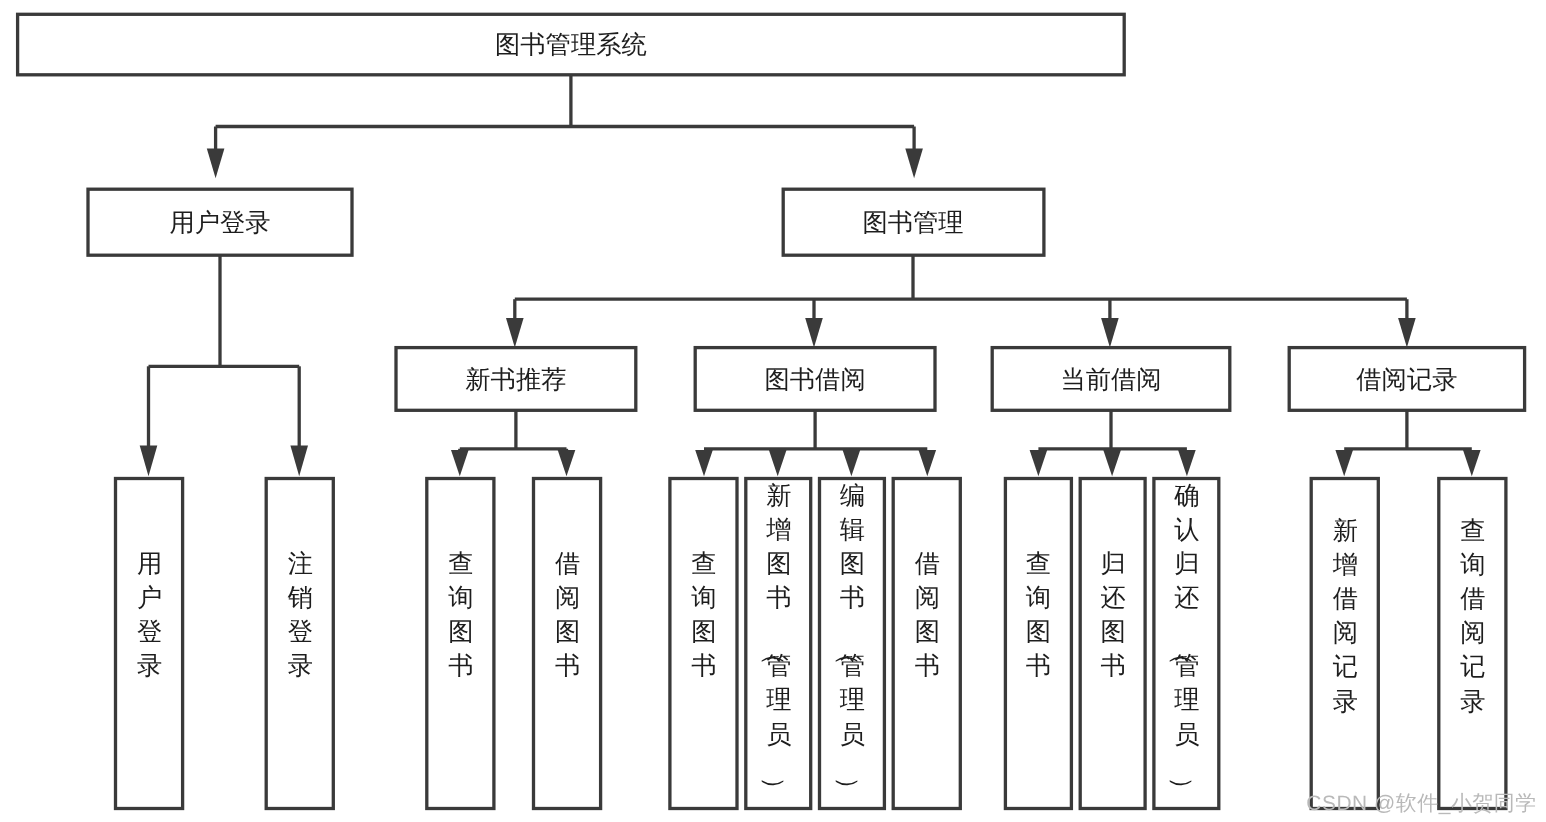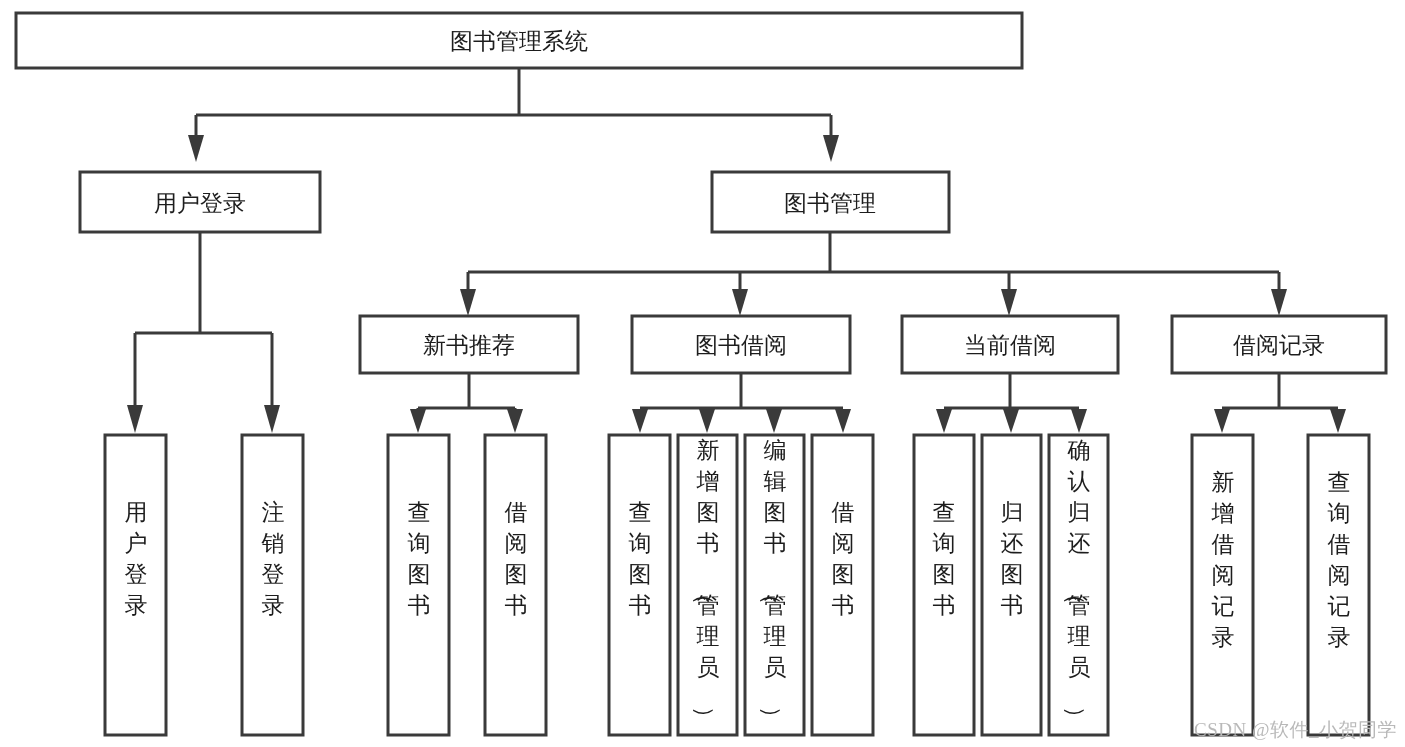--- a/index.html
+++ b/index.html
@@ -50,21 +50,21 @@
   .node-label-vertical {
     fill: #1d1d1d;
     font-family: "DejaVu Sans", "Liberation Sans", sans-serif;
     font-size: 23px;
     text-anchor: middle;
   }
   .watermark {
     position: absolute;
     right: 8px;
     bottom: 4px;
-    font-family: Liberation Serif, serif;
+    font-family: Liberation Sans, sans-serif;
     font-size: 19px;
     color: #b9b9b9;
     white-space: nowrap;
     letter-spacing: 0.5px;
   }
 </style>
 </head>
 <body>
 
 <div id="diagram-root">

